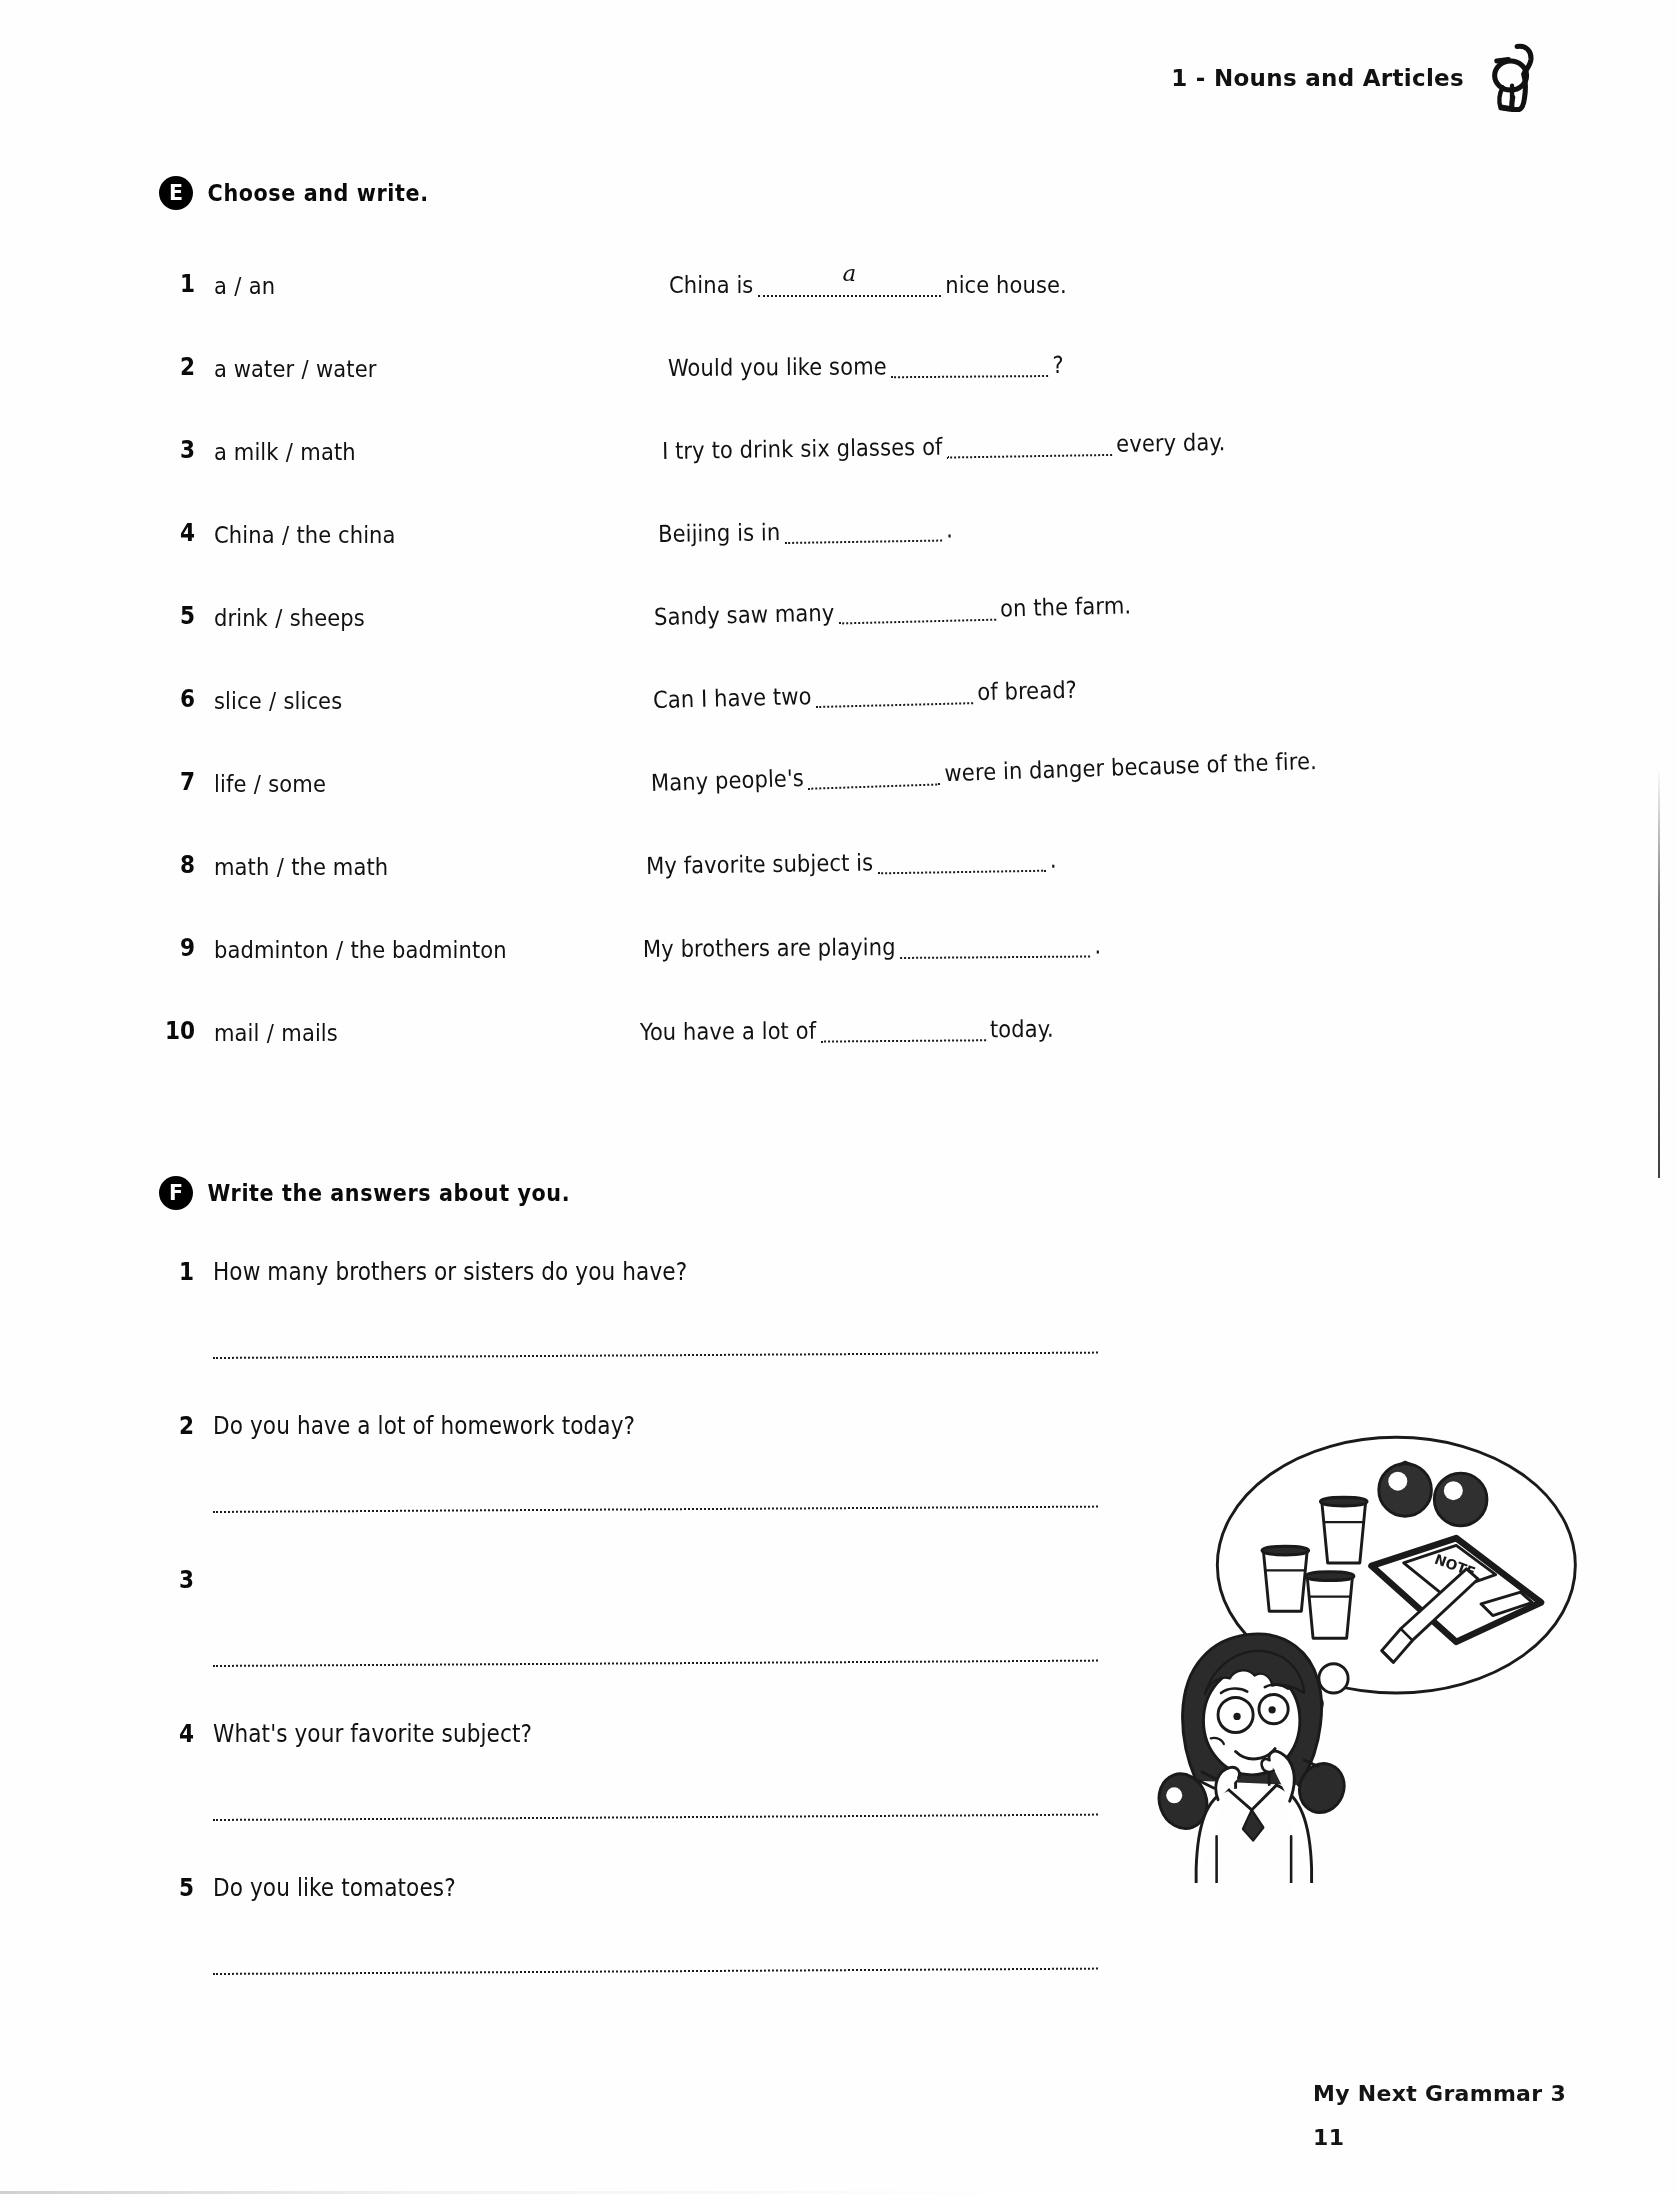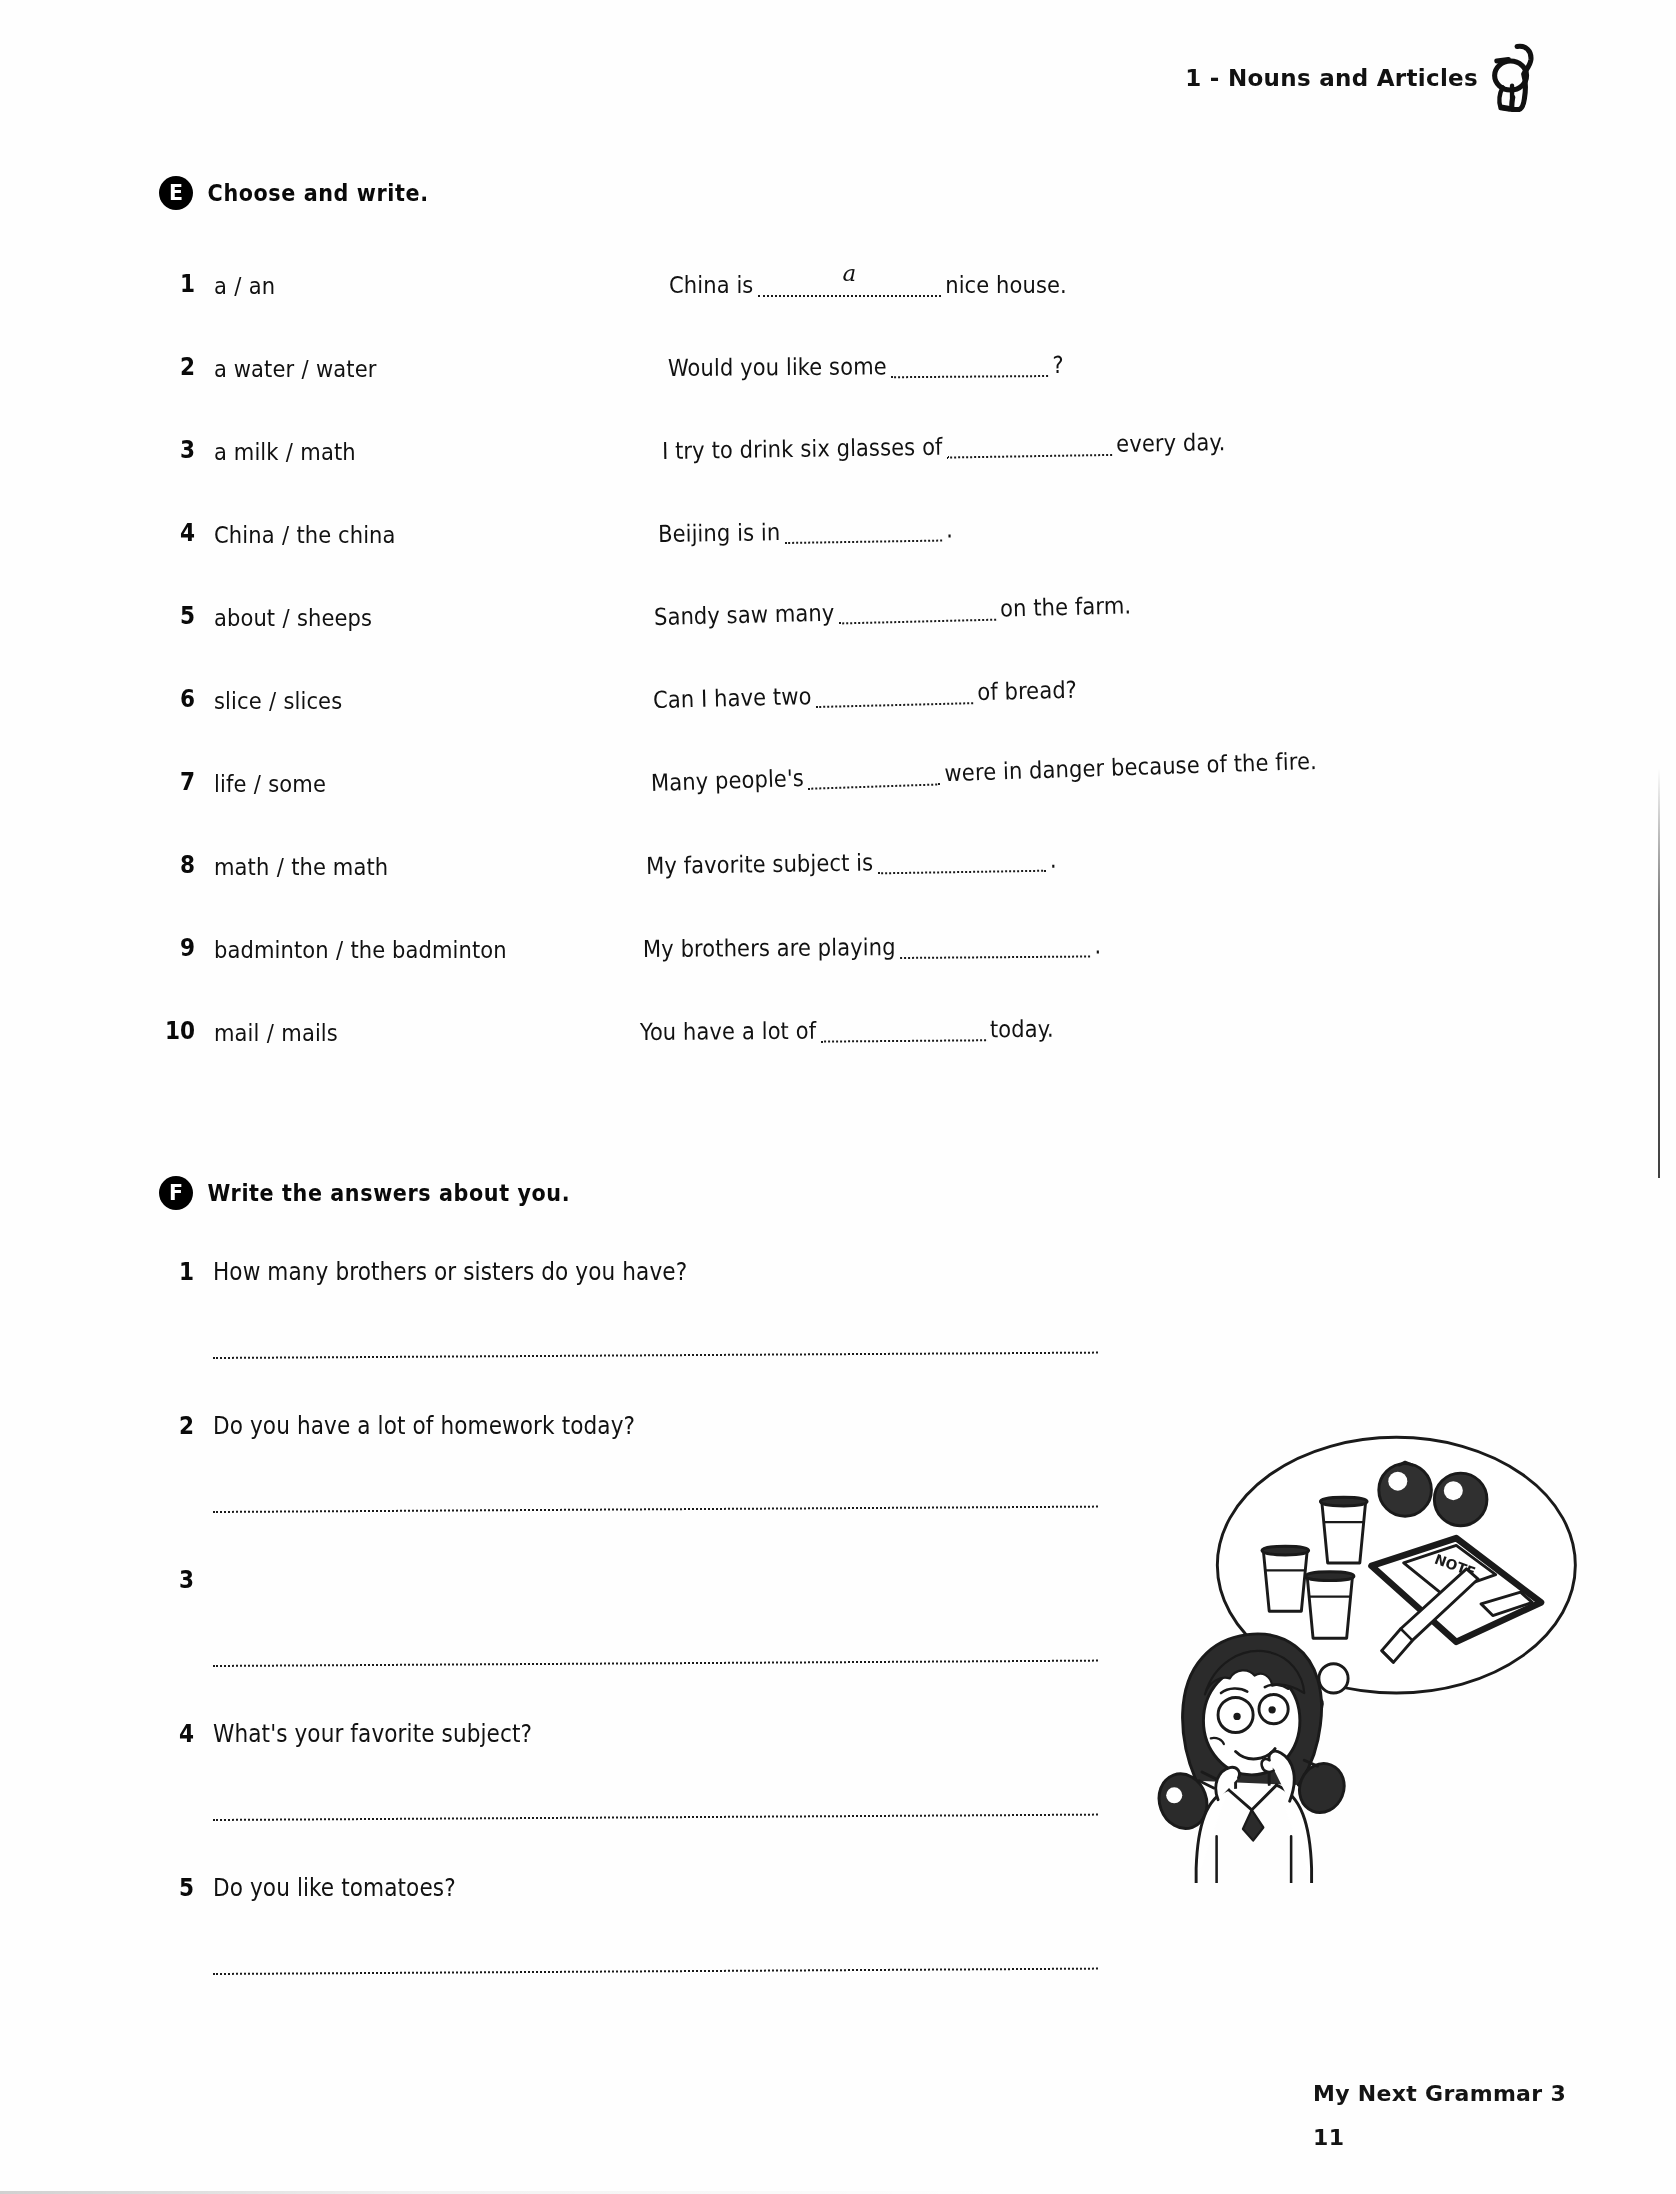--- a/index.html
+++ b/index.html
@@ -40,21 +40,21 @@
     background: linear-gradient(to right, rgba(0,0,0,0.18) 0%, rgba(0,0,0,0.05) 25%, rgba(0,0,0,0) 60%);
   }
 
   
   .page-header {
     position: absolute;
     top: 42px;
     right: 140px;
     display: flex;
     align-items: center;
-    gap: 13px;
+    gap: 27px;
   }
   .unit-title {
     font-family: "DejaVu Sans", sans-serif;
     font-weight: bold;
     font-size: 23px;
     letter-spacing: 0.3px;
     color: #121212;
     white-space: nowrap;
   }
   .mascot {
@@ -330,21 +330,21 @@
           <span class="answer"></span>
           <span class="dots"></span>
         </span>
         <span class="e-post">.</span>
       </span>
     </div>
 
     <div class="e-row">
       <span class="e-num">5</span>
       <span class="e-choices">
-        <span>about</span><span class="slash">/</span><span>sheeps</span>
+        <span>drink</span><span class="slash">/</span><span>sheeps</span>
       </span>
       <span class="e-sentence skew3" style="left:497px;">
         <span class="e-pre">Sandy saw many</span>
         <span class="blank" style="width:157px;">
           <span class="answer"></span>
           <span class="dots"></span>
         </span>
         <span class="e-post">on the farm.</span>
       </span>
     </div>

